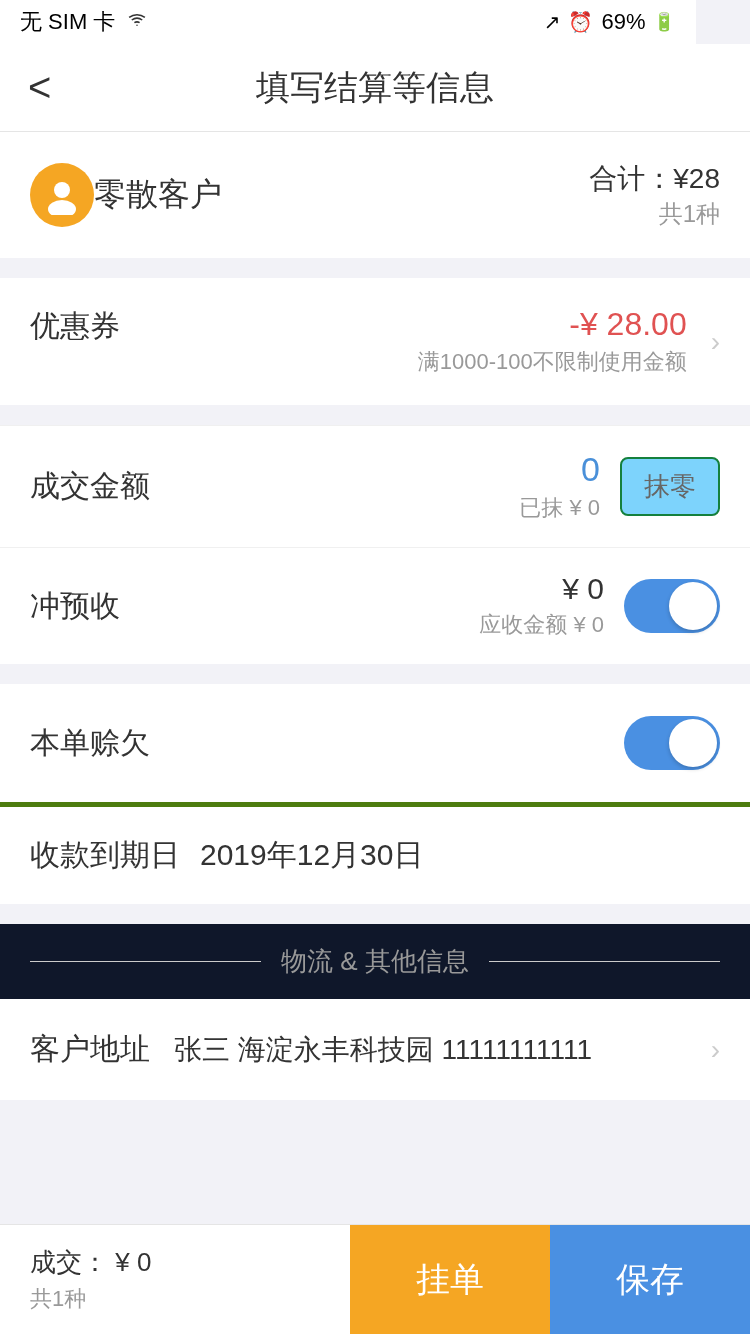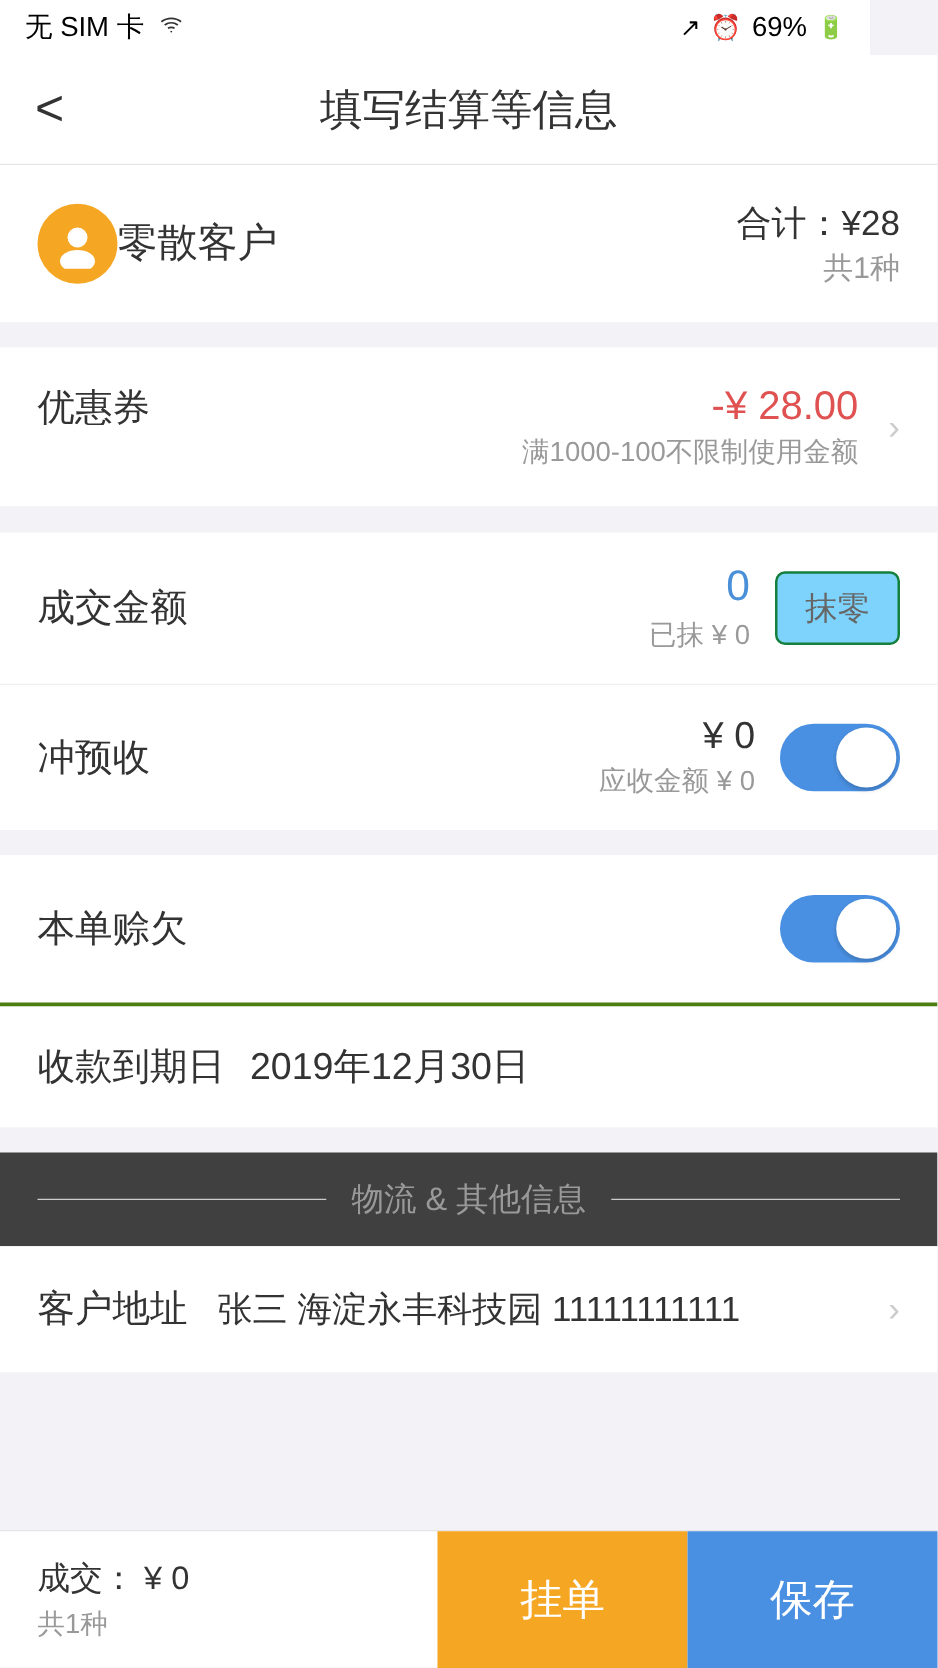--- a/index.html
+++ b/index.html
@@ -257,35 +257,35 @@
       font-size: 30px;
       color: #333;
     }
 
     
     .due-row {
       background: #fff;
       padding: 28px 30px;
       display: flex;
       align-items: center;
-      border-top: 3px solid #4d7c0f;
+      border-top: 5px solid #4d7c0f;
     }
     .due-label {
       font-size: 30px;
       color: #333;
       margin-right: 20px;
     }
     .due-value {
       font-size: 30px;
       color: #333;
     }
 
     
     .logistics-header {
-      background: #404040;
+      background: #0f172a;
       padding: 20px 30px;
       text-align: center;
     }
     .logistics-header-inner {
       display: flex;
       align-items: center;
       justify-content: center;
       gap: 20px;
     }
     .logistics-line {

